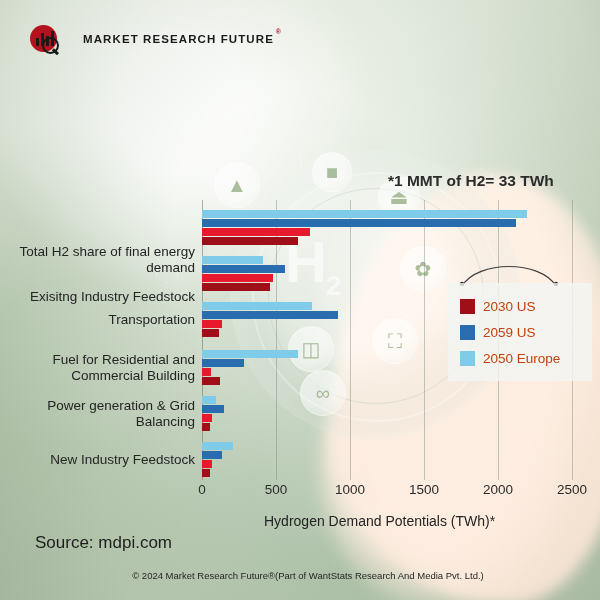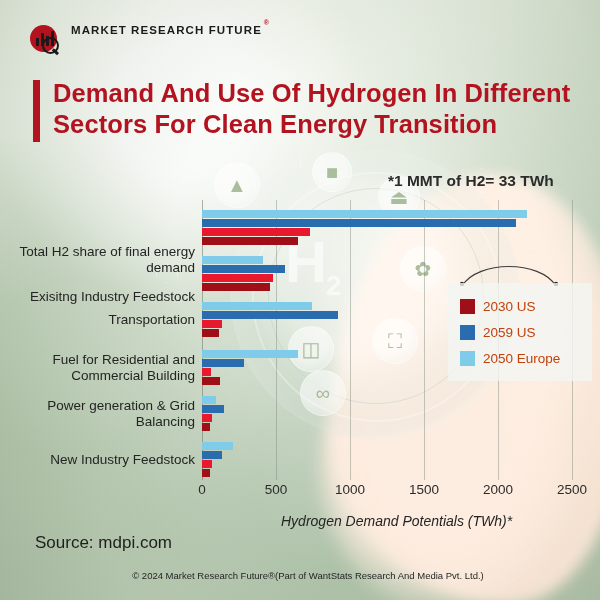--- a/index.html
+++ b/index.html
@@ -64,21 +64,21 @@
     clip-path:polygon(50% 0%,100% 25%,100% 75%,50% 100%,0% 75%,0% 25%);
   }
   .miniicon{
     position:absolute;border-radius:50%;
     background:radial-gradient(circle at 40% 35%, rgba(255,255,255,0.55) 0 50%, rgba(236,243,234,0.30) 100%);
     border:1px solid rgba(255,255,255,0.35);
     display:flex;align-items:center;justify-content:center;
     color:rgba(138,166,120,0.72);font-size:20px;
   }
   
-  .logo{position:absolute;left:30px;top:24px;display:flex;gap:11px;}
+  .logo{position:absolute;left:30px;top:24px;display:flex;align-items:center;gap:23px;}
   .logo-mark{position:relative;width:30px;height:30px;}
   .logo-circle{
     position:absolute;left:0;top:1px;width:27px;height:27px;border-radius:50%;
     background:#b3121f;
   }
   .logo-bars{position:absolute;left:6px;top:7px;display:flex;align-items:flex-end;gap:2px;height:15px;}
   .logo-bars i{display:block;width:3px;background:#1a1a1a;}
   .logo-bars i:nth-child(1){height:8px;}
   .logo-bars i:nth-child(2){height:13px;}
   .logo-bars i:nth-child(3){height:10px;}
@@ -121,22 +121,22 @@
   .gridline{position:absolute;top:0;bottom:0;width:1px;background:rgba(120,130,118,0.42);}
   .axis{position:absolute;left:0;top:0;bottom:0;width:1px;background:rgba(110,120,108,0.55);}
   .group{position:absolute;left:0;width:100%;}
   .bar{position:absolute;left:0;height:8px;}
   .ticklabels{position:absolute;left:0;top:282px;width:420px;height:20px;}
   .tick{
     position:absolute;top:0;font-size:13.5px;color:#2b2b2b;transform:translateX(-50%);
     font-family:"Liberation Sans", sans-serif;
   }
   .xlabel{
-    position:absolute;left:281px;top:513px;font-size:14px;color:#242424;
-    font-family:"Liberation Sans", sans-serif;white-space:nowrap;font-style:italic;
+    position:absolute;left:264px;top:513px;font-size:14px;color:#242424;
+    font-family:"Liberation Sans", sans-serif;white-space:nowrap;
   }
   
   .legend{
     position:absolute;left:448px;top:283px;width:122px;
     background:rgba(243,245,242,0.80);
     padding:10px 10px 10px 12px;
   }
   .legend-hanger{position:absolute;left:448px;top:262px;width:122px;height:24px;pointer-events:none;}
   .legend-row{display:flex;align-items:center;gap:8px;height:26px;}
   .swatch{width:15px;height:15px;flex:none;}
@@ -191,24 +191,20 @@
         </div>
       <div class="logo-glass"></div>
       <div class="logo-handle"></div>
     </div>
     <div class="logo-text">
       <span>MARKET RESEARCH FUTURE</span>
       <span class="logo-reg">®</span>
     </div>
   </div>
 
-  <div class="title-wrap">
-    <div class="title-bar"></div>
-    <div class="title-text">Demand And Use Of Hydrogen In Different Sectors For Clean Energy Transition</div>
-  </div>
 
   <div class="note">*1 MMT of H2= 33 TWh</div>
 
   <div class="chart">
     <div class="cat-col" id="cat-col">
         <div class="cat" style="top: 12px; margin-top: 32px;">Total H2 share of final energy demand</div>
         <div class="cat" style="top: 66px; margin-top: 23px;">Exisitng Industry Feedstock</div>
         <div class="cat" style="top: 112px;">Transportation</div>
         <div class="cat" style="top: 152px;">Fuel for Residential and Commercial Building</div>
         <div class="cat" style="top: 198px;">Power generation &amp; Grid Balancing</div>

